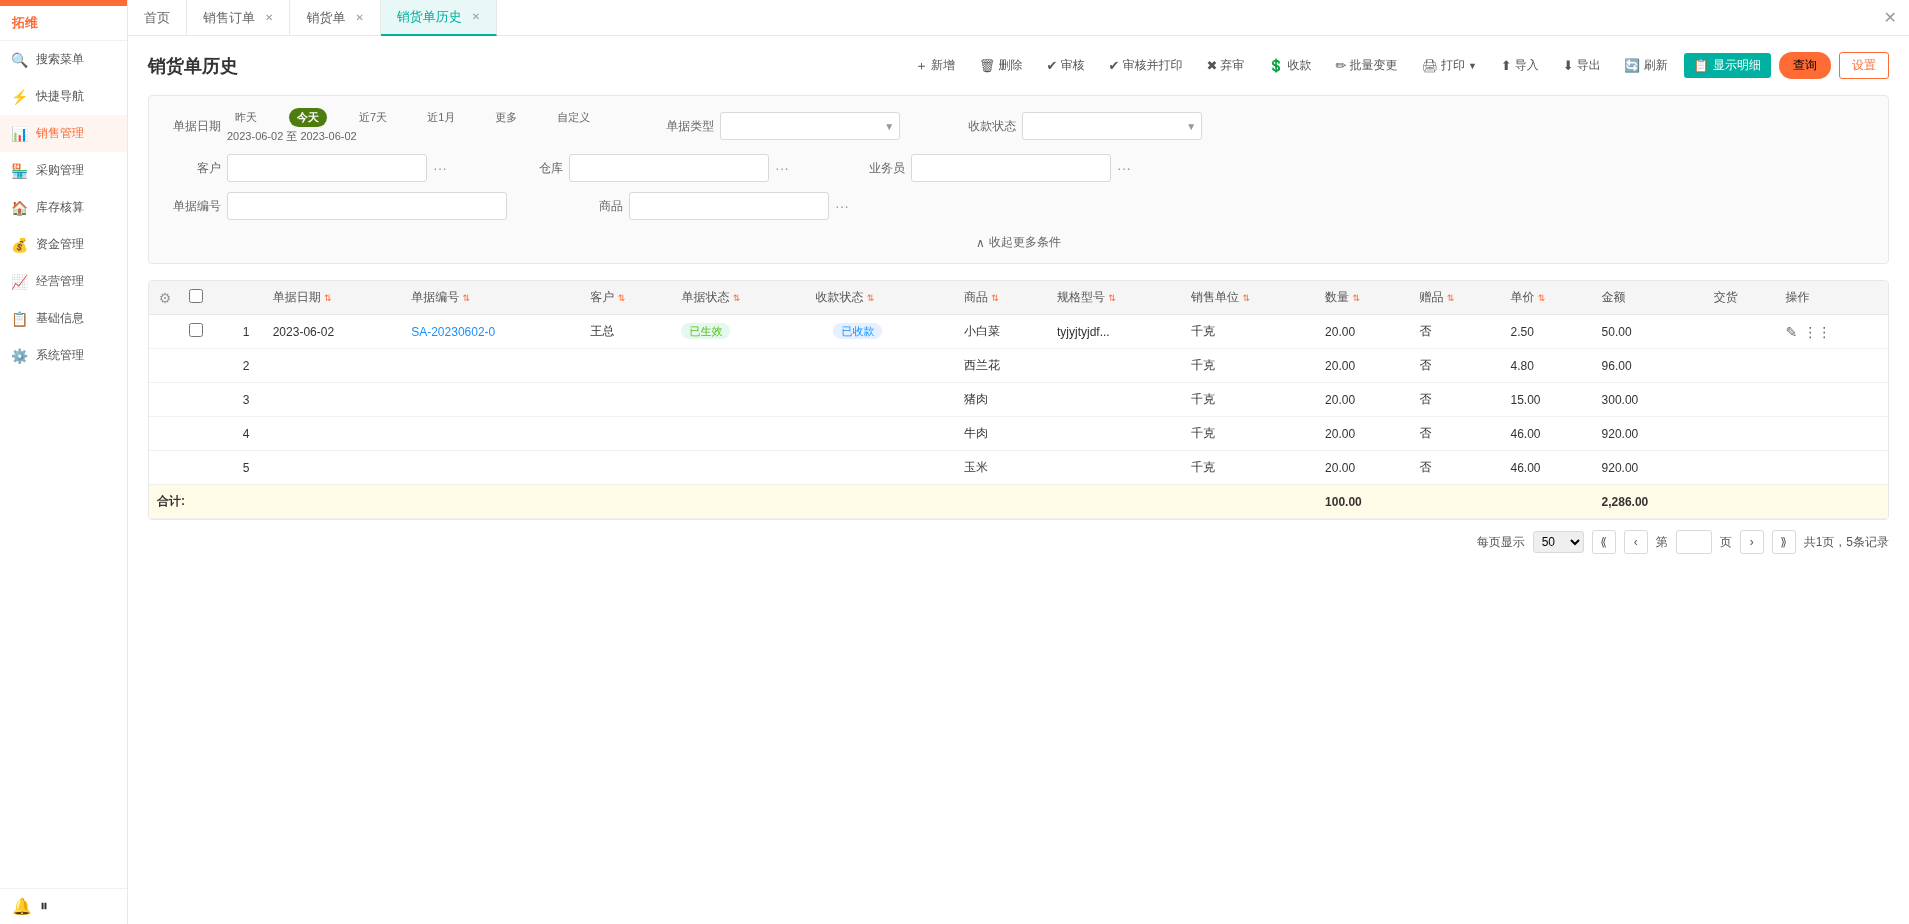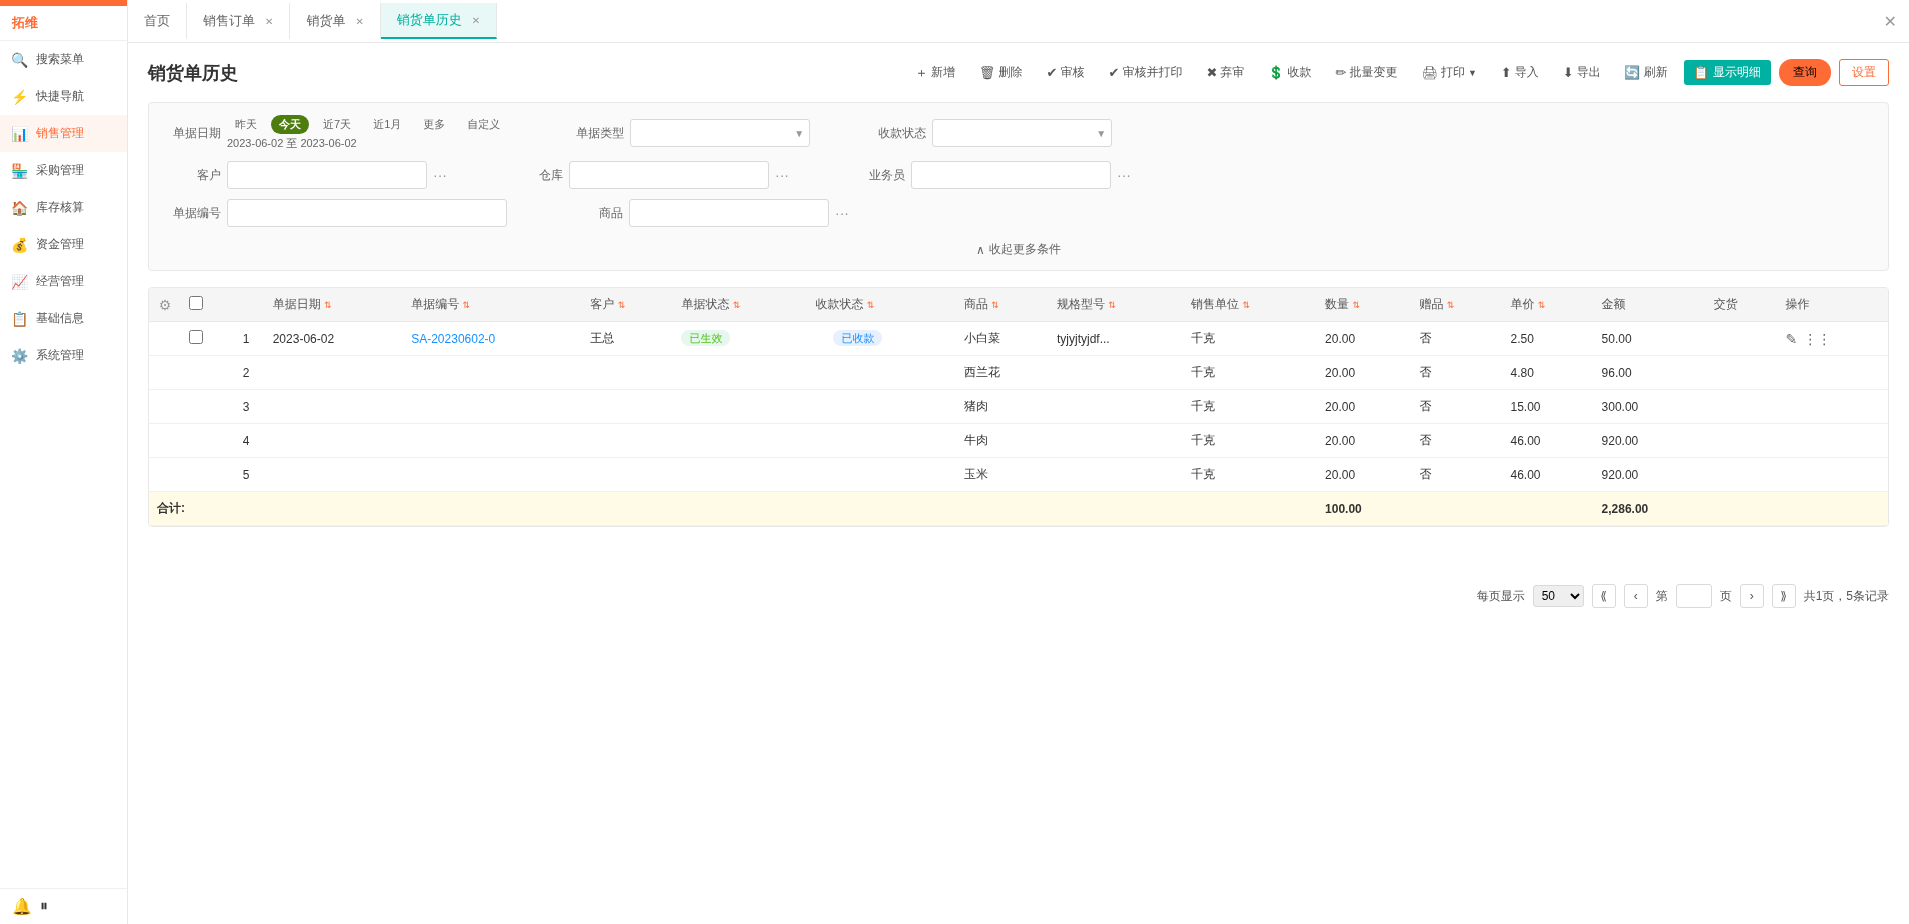--- a/index.html
+++ b/index.html
@@ -11,21 +11,21 @@
     .sidebar-logo { padding: 8px 12px; font-size: 13px; color: #ff6b35; font-weight: bold; border-bottom: 1px solid #f0f0f0; }
     .sidebar-item { display: flex; align-items: center; padding: 10px 12px; cursor: pointer; color: #555; font-size: 12px; gap: 8px; }
     .sidebar-item.active { color: #ff6b35; background: #fff5f0; }
     .sidebar-icon { width: 16px; height: 16px; display: inline-flex; align-items: center; justify-content: center; font-size: 14px; }
     .sidebar-bottom { margin-top: auto; padding: 8px 12px; display: flex; gap: 8px; border-top: 1px solid #f0f0f0; }
 
     
     .main { flex: 1; display: flex; flex-direction: column; overflow: hidden; }
 
     
-    .tabs-bar { background: #fff; border-bottom: 1px solid #e8e8e8; display: flex; align-items: center; height: 43px; padding: 0; }
+    .tabs-bar { background: #fff; border-bottom: 1px solid #e8e8e8; display: flex; align-items: center; height: 36px; padding: 0; }
     .tab { padding: 0 16px; height: 36px; display: flex; align-items: center; gap: 6px; cursor: pointer; font-size: 13px; color: #666; border-right: 1px solid #e8e8e8; white-space: nowrap; }
     .tab.active { background: #e8f8f7; color: #00b0a0; border-bottom: 2px solid #00b0a0; }
     .tab .close-btn { font-size: 10px; color: #999; margin-left: 4px; }
     .tab-close-all { margin-left: auto; padding: 0 12px; font-size: 16px; color: #999; cursor: pointer; }
 
     
     .page-content { flex: 1; padding: 16px 20px; overflow-y: auto; background: #fff; }
 
     
     .toolbar { display: flex; align-items: center; justify-content: space-between; margin-bottom: 16px; }
@@ -36,21 +36,21 @@
     .btn-primary { background: #ff6b35; color: #000000; border: none; padding: 5px 14px; border-radius: 13px; cursor: pointer; font-size: 12px; }
     .btn-setting { background: #fff; color: #ff6b35; border: 1px solid #ff6b35; padding: 4px 12px; border-radius: 3px; cursor: pointer; font-size: 12px; }
 
     
     .filter-area { background: #fafafa; border: 1px solid #e8e8e8; border-radius: 4px; padding: 12px 16px; margin-bottom: 16px; }
     .filter-row { display: flex; align-items: center; gap: 20px; margin-bottom: 10px; }
     .filter-row:last-child { margin-bottom: 0; }
     .filter-label { color: #666; min-width: 56px; text-align: right; white-space: nowrap; }
     .filter-input { border: 1px solid #d9d9d9; border-radius: 3px; padding: 4px 8px; font-size: 12px; width: 180px; height: 28px; }
     .filter-select { border: 1px solid #d9d9d9; border-radius: 3px; padding: 4px 8px; font-size: 12px; width: 180px; height: 28px; background: #fff; }
-    .filter-date-group { display: flex; align-items: flex-end; gap: 6px; }
+    .filter-date-group { display: flex; align-items: flex-end; gap: 24px; }
     .date-chip { padding: 2px 8px; border-radius: 10px; font-size: 11px; cursor: pointer; color: #666; }
     .date-chip.active { background: #4d7c0f; color: #fff; font-weight: bold; }
     .date-range { font-size: 11px; color: #666; margin-top: 2px; }
     .filter-ellipsis { color: #999; cursor: pointer; font-size: 14px; }
     .collapse-btn { display: flex; align-items: center; gap: 4px; color: #666; font-size: 12px; cursor: pointer; justify-content: center; padding-top: 4px; }
     .filter-item { display: flex; align-items: center; gap: 6px; }
     .select-with-arrow { position: relative; display: inline-flex; align-items: center; }
     .select-with-arrow select { appearance: none; padding-right: 24px; }
     .select-arrow { position: absolute; right: 6px; pointer-events: none; color: #999; font-size: 10px; }
 
@@ -69,21 +69,21 @@
     .row-actions { display: flex; gap: 6px; }
     .row-action-btn { color: #666; cursor: pointer; font-size: 14px; }
     .table-settings-col { width: 32px; text-align: center; }
     .settings-icon { cursor: pointer; color: #999; font-size: 14px; }
 
     
     .summary-row { background: #fffbe6; border-radius: 13px; }
     .summary-row td { font-weight: bold; color: #333; }
 
     
-    .pagination-bar { display: flex; align-items: center; justify-content: flex-end; padding: 10px 0; gap: 8px; font-size: 12px; color: #555; margin-top: 47px; }
+    .pagination-bar { display: flex; align-items: center; justify-content: flex-end; padding: 10px 0; gap: 8px; font-size: 12px; color: #555; }
     .page-size-select { border: 1px solid #d9d9d9; border-radius: 3px; padding: 2px 4px; font-size: 12px; }
     .page-btn { width: 24px; height: 24px; display: inline-flex; align-items: center; justify-content: center; border: 1px solid #d9d9d9; border-radius: 3px; cursor: pointer; background: #fff; color: #555; font-size: 12px; }
     .page-input { width: 36px; border: 1px solid #d9d9d9; border-radius: 3px; text-align: center; padding: 2px; font-size: 12px; height: 24px; }
   </style>
 </head>
 <body>
 
 <div class="sidebar">
   <div class="sidebar-top"></div>
   <div class="sidebar-logo">拓维</div>

